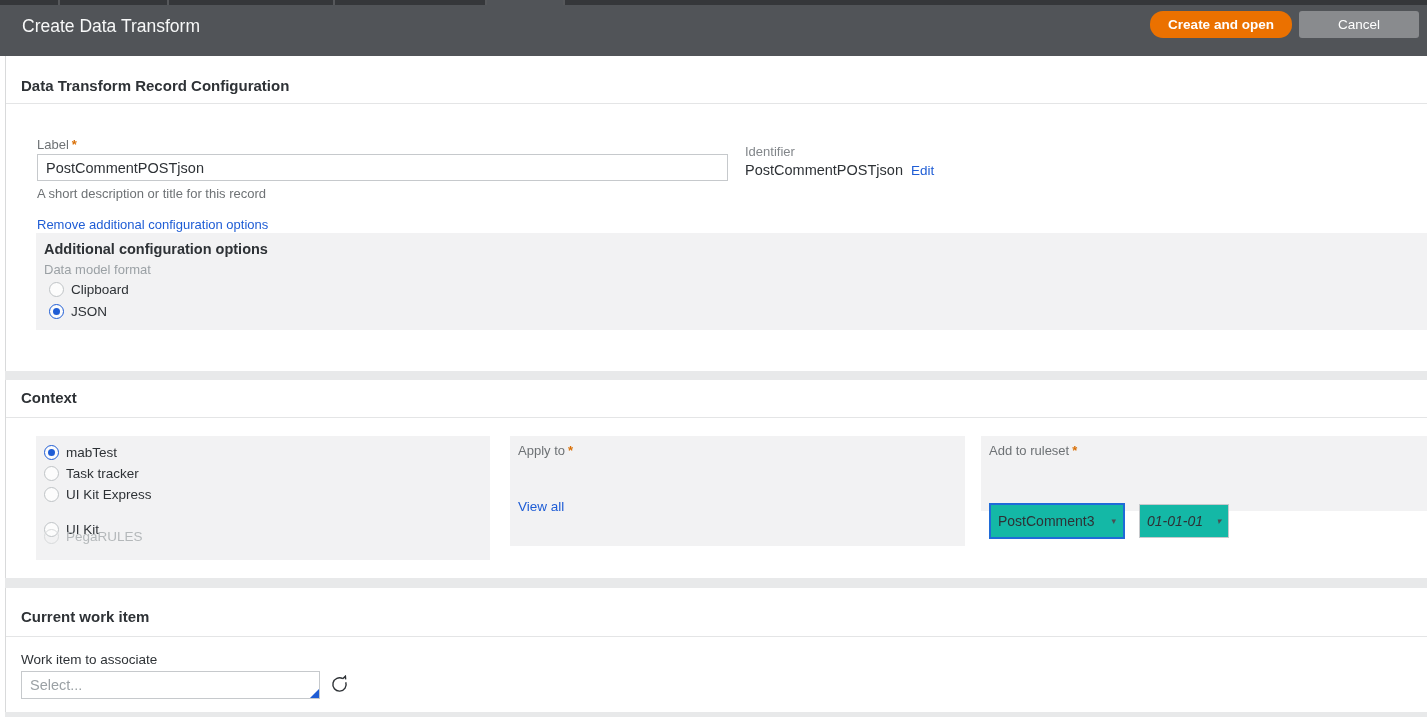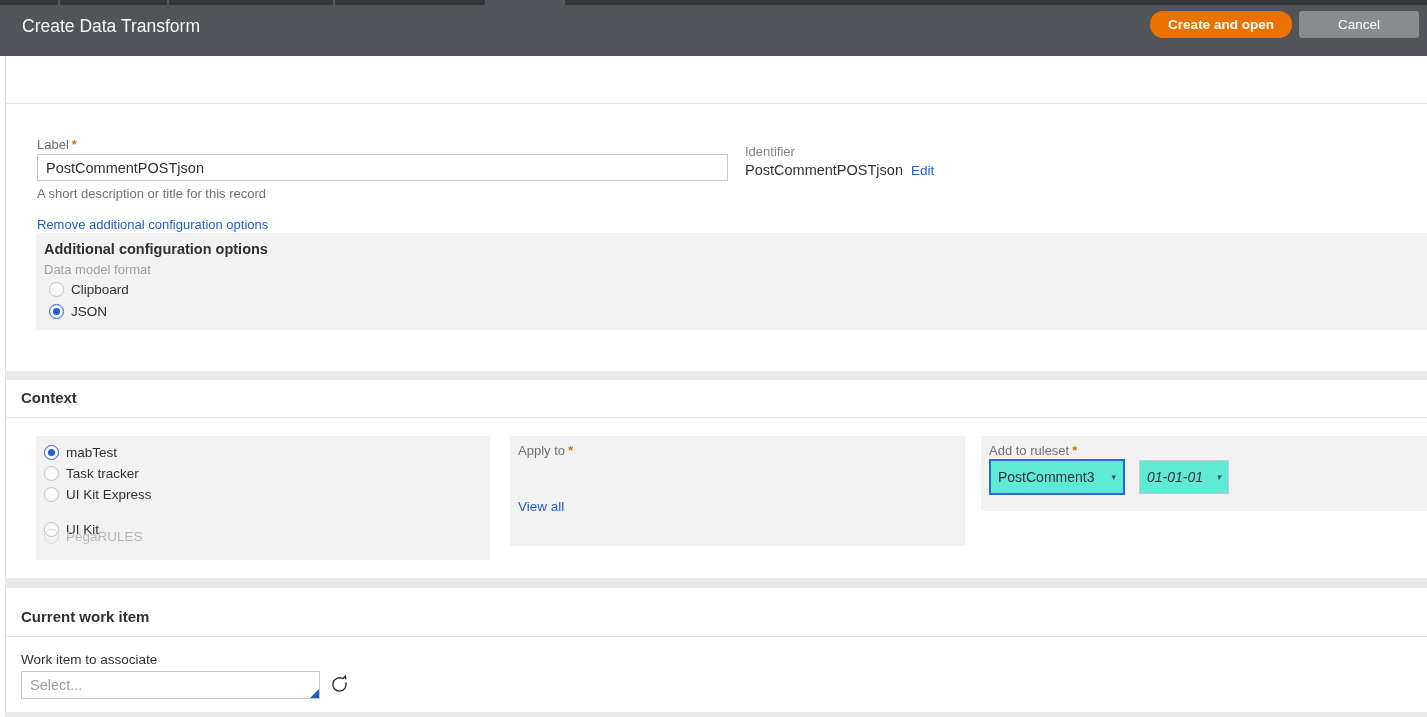--- a/index.html
+++ b/index.html
@@ -54,23 +54,23 @@
     width:100%; height:100%; border:1px solid #c6c9cc; background:#fff; color:#2e3236;
     font-family:"Liberation Sans",sans-serif; font-size:14.5px; padding:0 8px; outline:none;
   }
   .ac-wrap input::placeholder { color:#9ba1a5; opacity:1; }
   .ac-corner {
     position:absolute; right:1px; bottom:1px; width:0; height:0;
     border-bottom:9px solid #1f5dd5; border-left:9px solid transparent;
   }
   
   .selectbox {
-    position:absolute; background:#5eead4; display:flex; align-items:center;
+    position:absolute; background:#14b8a6; display:flex; align-items:center;
     justify-content:space-between; padding:16px 7px; cursor:pointer;
-    font-size:14px; color:#2e3236;
+    font-size:14px; color:#2e3236;margin-top:44px;
   }
   .selectbox.focused { border:2px solid #1f6bd8; }
   .selectbox.plain { border:1px solid #c6c9cc;font-style:italic; }
   .caret { font-size:9px; color:#4a4e52; margin-left:8px; }
   .refresh { position:absolute; cursor:pointer; }
 </style>
 </head>
 <body>
 
 <div class="screen">
@@ -88,20 +88,21 @@
     <div class="hdr-title">Create Data Transform</div>
     <div class="hdr-btns">
       <button class="btn btn-primary">Create and open</button>
       <button class="btn btn-secondary">Cancel</button>
     </div>
   </div>
 
   <div class="body">
     <div class="left-border"></div>
 
+    <div class="section-heading" style="left:21px;top:21px">Data Transform Record Configuration</div>
     <div class="hr" style="top:47px"></div>
 
     <div class="field-label" style="left:37px;top:81px">
       <span>Label</span><span class="req">*</span>
     </div>
     <input class="txt-input" style="left: 37px; top: 98px; width: 691px; height: 27px;" value="PostCommentPOSTjson">
     <div class="helper" style="left:37px;top:130px">A short description or title for this record</div>
 
     <div class="field-label" style="left:745px;top:88px;color:#82868a">Identifier</div>
     <div class="value-text" style="left:745px;top:106px">PostCommentPOSTjson</div>

